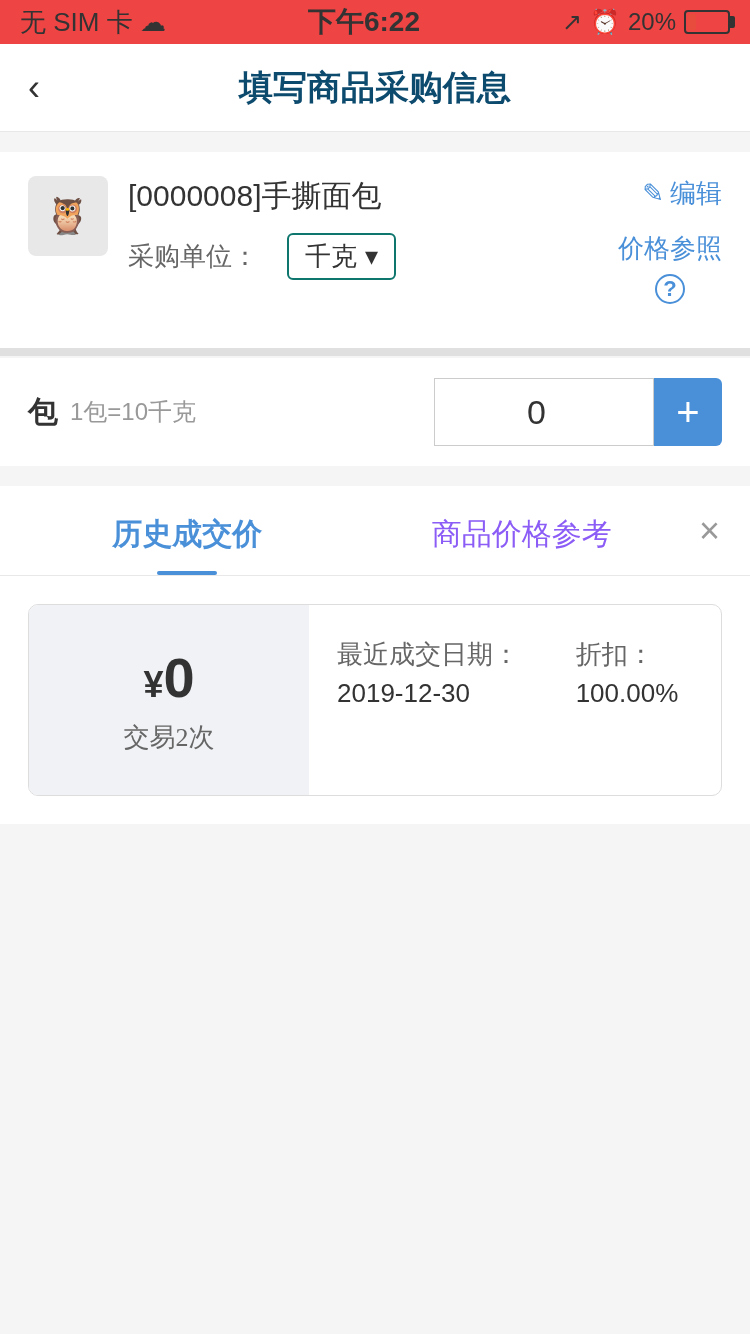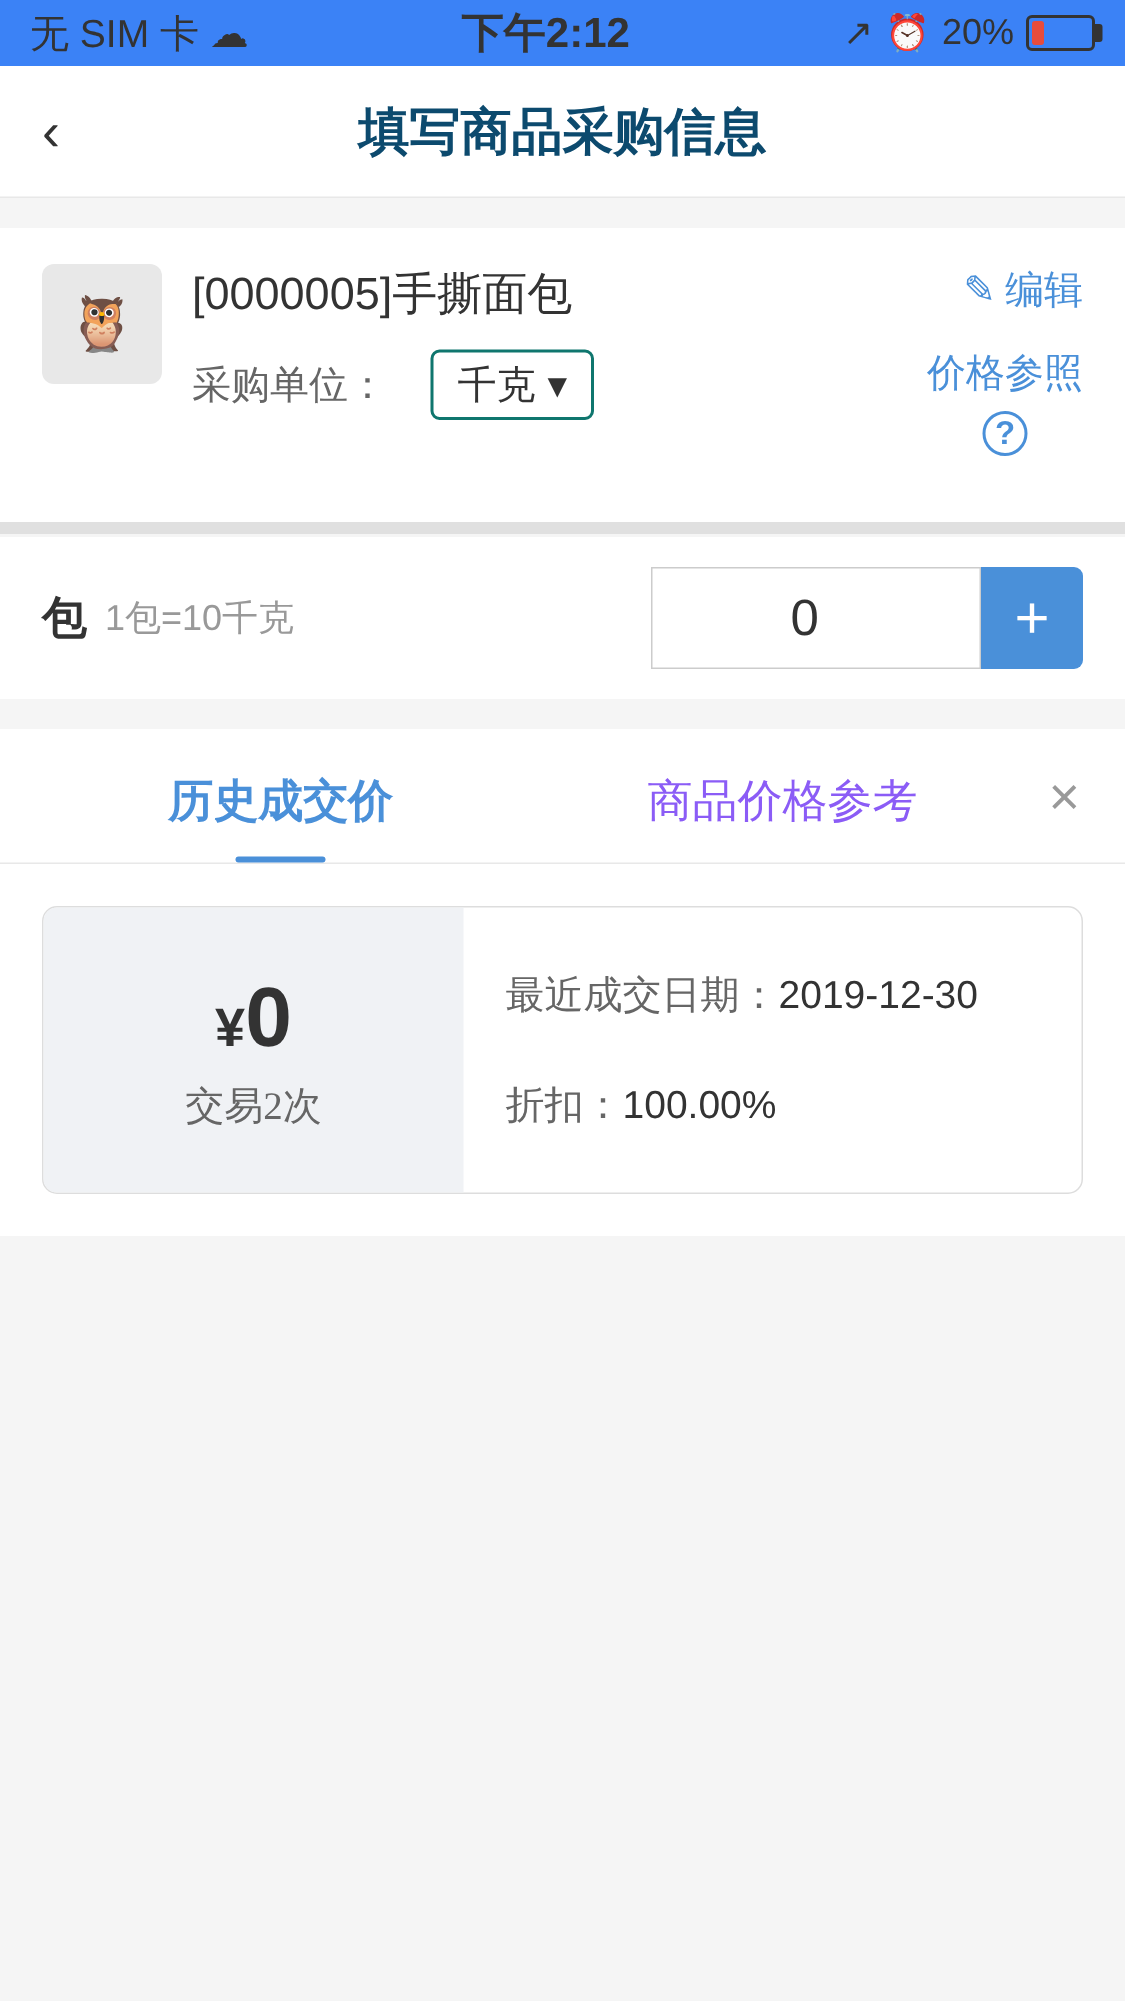--- a/index.html
+++ b/index.html
@@ -8,21 +8,21 @@
       width: 750px;
       min-height: 1334px;
       font-family: -apple-system, "PingFang SC", "Helvetica Neue", sans-serif;
       background: #f5f5f5;
       color: #333;
     }
 
     
     .status-bar {
       height: 44px;
-      background: #3b82f6;
+      background: #ef4444;
       display: flex;
       align-items: center;
       justify-content: space-between;
       padding: 0 20px;
       font-size: 26px;
       font-weight: 500;
     }
     .status-left {
       display: flex;
       align-items: center;
@@ -316,41 +316,41 @@
     .history-trade-count {
       font-size: 26px;
       color: #666;
       margin-top: 10px;
       font-family: Liberation Serif, serif;
     }
     .history-right {
       flex: 1;
       padding: 30px 28px;
       display: flex;
-      flex-direction: column;
+      flex-direction: row;
       gap: 34px;
       justify-content: center;
     }
     .history-detail-row {
       font-size: 26px;
       color: #333;
       line-height: 1.5;
     }
     .history-detail-label {
       color: #666;
     }
   </style>
 </head>
 <body>
 
 <div class="status-bar">
   <div class="status-left">
     <span>无 SIM 卡 ☁</span>
   </div>
-  <div class="status-center">下午2:12</div>
+  <div class="status-center">下午6:22</div>
   <div class="status-right">
     <span>↗</span>
     <span>⏰</span>
     <span>20%</span>
     <span class="battery-icon">
       <span class="battery-fill"></span>
     </span>
   </div>
 </div>
 
@@ -359,21 +359,21 @@
   <span class="header-title">填写商品采购信息</span>
 </div>
 
 <div class="product-card">
   <div class="product-top">
     <div class="product-left">
       <div class="product-thumbnail">
         <span class="owl-icon">🦉</span>
       </div>
       <div class="product-info">
-        <span class="product-name">[0000005]手撕面包</span>
+        <span class="product-name">[0000008]手撕面包</span>
         <div class="purchase-unit-row">
           <span>采购单位：</span>
           <div class="unit-selector">
             <span>千克</span>
             <span>▾</span>
           </div>
         </div>
       </div>
     </div>
     <div style="display:flex;flex-direction:column;align-items:flex-end;gap:20px;">

